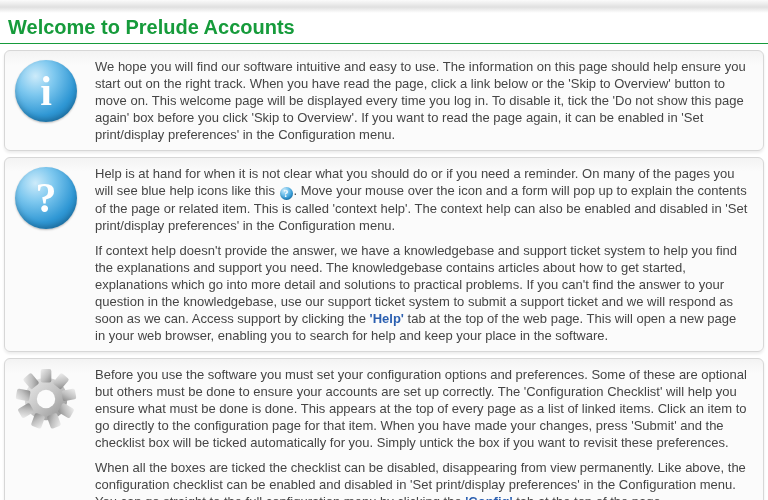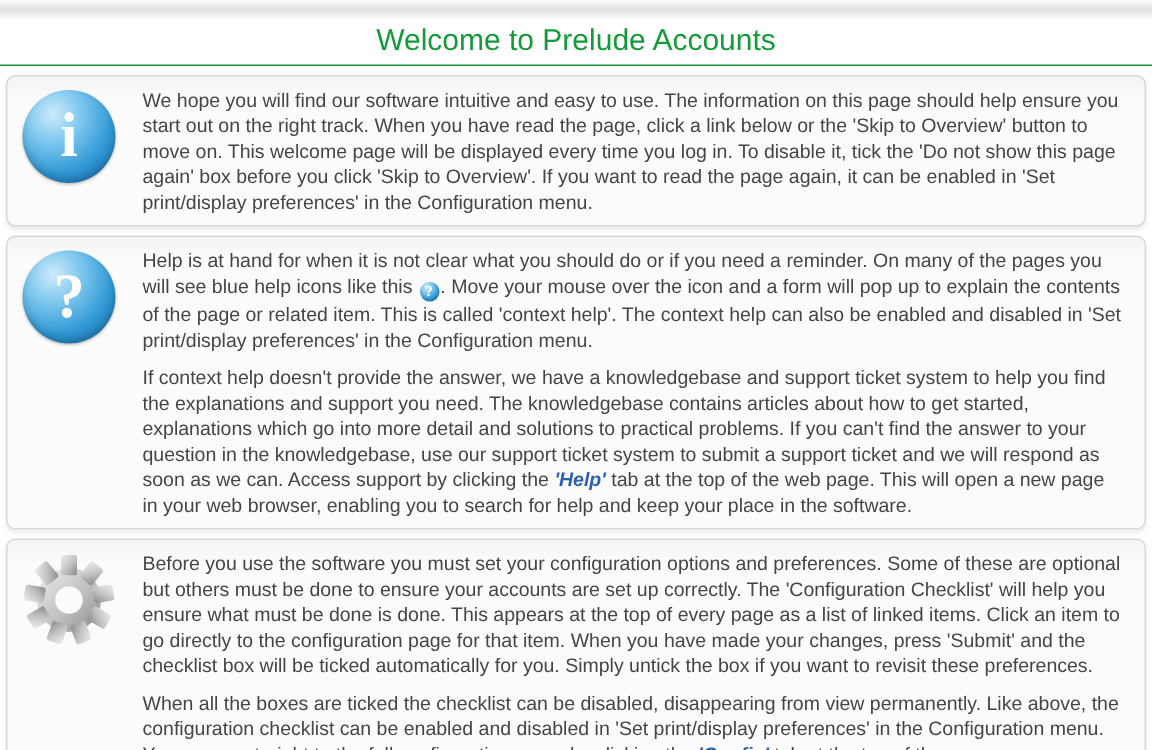--- a/index.html
+++ b/index.html
@@ -11,40 +11,39 @@
   html, body { margin: 0; padding: 0; }
   body {
     width: 768px; height: 500px; overflow: hidden;
     background: #ffffff;
     font-family: "Liberation Sans", sans-serif;
     color: #454545;
   }
   .top-band { height: 13px; background: linear-gradient(#fbfbfb, #e0e0e0 55%, #ffffff); }
   h1.page-title {
     color: var(--accent);
-    font-size: 20px; font-weight: normal;
+    font-size: 20px; font-weight: bold;
     margin: 0; padding: 3px 8px 4px 8px;
     border-bottom: 1px solid var(--accent);
-    text-align: center;
   }
   .boxes { padding: 6px 4px 0 4px; }
   .box {
     display: flex;
     border: 1px solid #d7d7d7;
     border-radius: 6px;
     background: linear-gradient(#f3f3f3, #fbfbfb 14px);
     padding: 7px 14px 7px 10px;
     margin-bottom: 6px;
     box-shadow: 0 2px 3px rgba(0,0,0,0.08);
   }
   .icon-col { flex: 0 0 80px; padding-top: 2px; }
   .text-col { flex: 1; font-size: 13px; line-height: 17px; }
   .text-col p { margin: 0 0 8px 0; }
   .text-col p:last-child { margin-bottom: 0; }
-  .inline-link { color: var(--link); font-weight: bold; cursor: pointer; font-style: italic; }
+  .inline-link { color: var(--link); font-weight: bold; cursor: pointer; }
   .orb {
     display: inline-flex; align-items: center; justify-content: center;
     border-radius: 50%;
     background: radial-gradient(circle at 33% 26%, #cdebfa 0%, #7ec8ef 30%, #2f97d4 65%, #1468a0 100%);
     color: #ffffff;
     font-family: "Liberation Serif", serif; font-weight: bold;
     box-shadow: inset 0 -3px 5px rgba(0,0,0,0.18), 0 1px 2px rgba(0,0,0,0.25);
   }
   .orb.big { width: 62px; height: 62px; font-size: 42px; }
   .orb.sm  { width: 13px; height: 13px; font-size: 10px; vertical-align: -2px;

